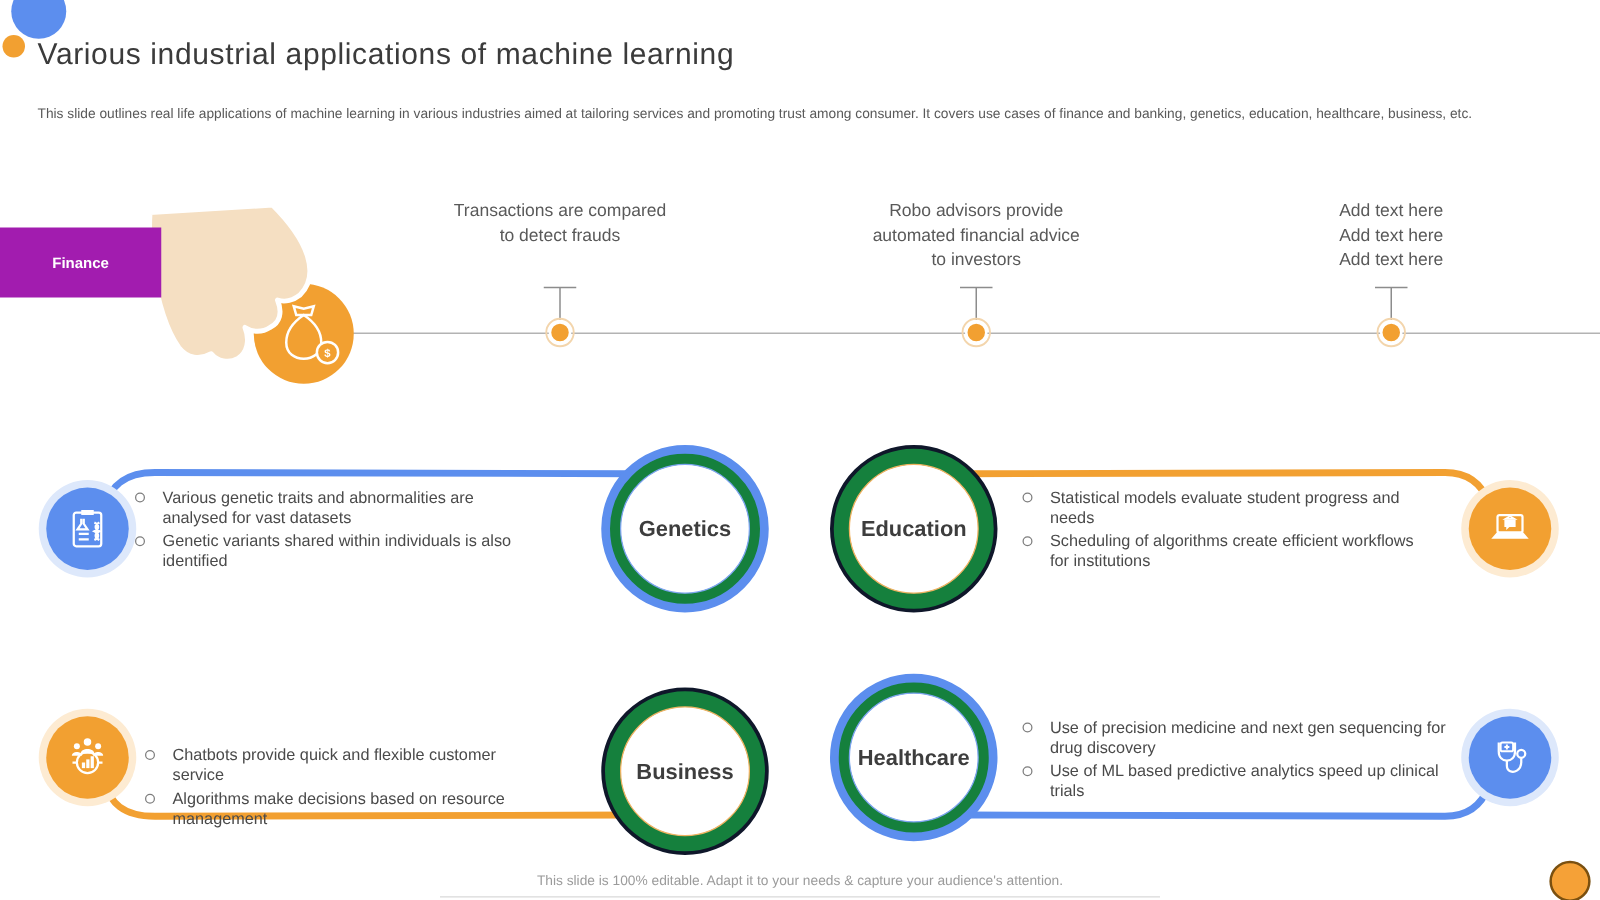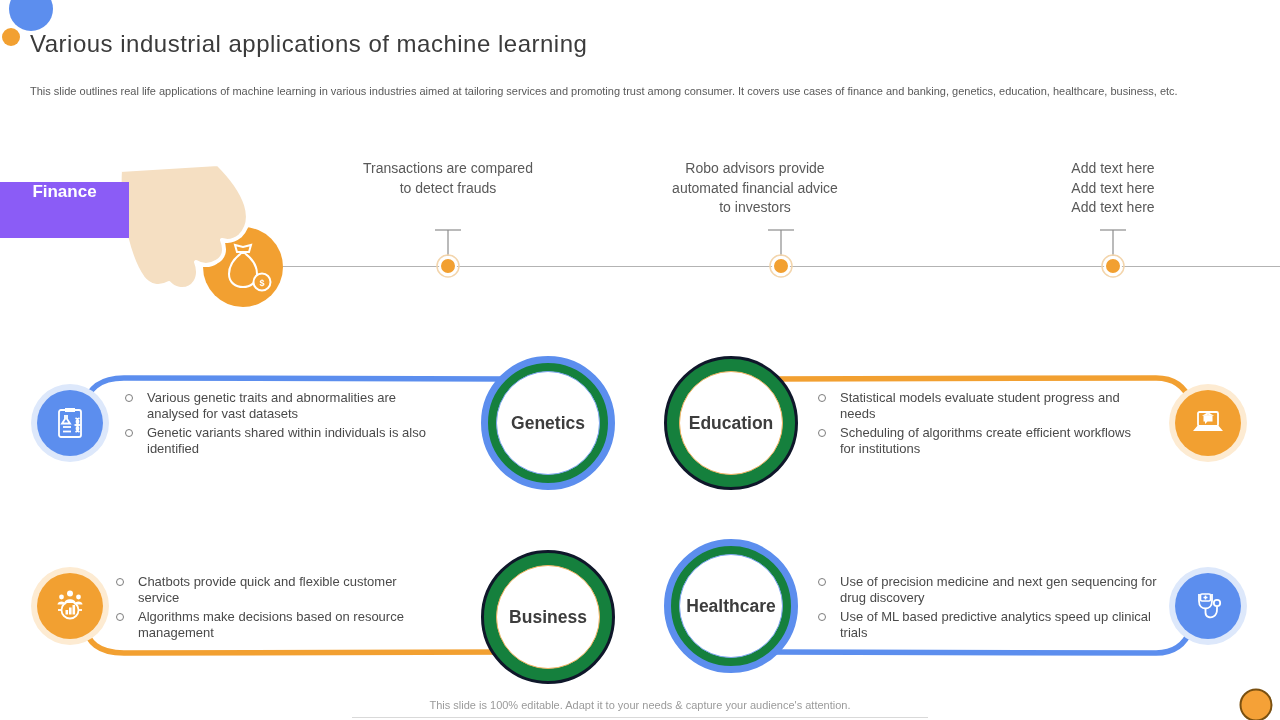--- a/index.html
+++ b/index.html
@@ -5,22 +5,22 @@
   html,body{margin:0;padding:0;background:#fff;}
   #slide{
     position:relative;width:1280px;height:720px;overflow:hidden;background:#ffffff;
     font-family:"Liberation Sans","DejaVu Sans",sans-serif;color:#3f3f3f;
   }
   .abs{position:absolute;}
   
   #title{left:30px;top:30px;font-size:24px;font-weight:400;letter-spacing:.5px;color:#3b3b3b;white-space:nowrap;}
   #subtitle{left:30px;top:84px;width:1180px;font-size:11px;line-height:15px;color:#595959;}
   
-  #finance-label{left:0;top:182px;width:129px;height:56px;background:#8b5cf6;display:flex;align-items:flex-start;justify-content:center;
-    color:#fff;font-size:17px;font-weight:bold;}
+  #finance-label{left:0;top:182px;width:129px;height:56px;background:#a21caf;display:flex;align-items:center;justify-content:center;
+    color:#fff;font-size:12px;font-weight:bold;}
   .milestone{top:159px;width:240px;text-align:center;font-size:14px;line-height:19.5px;color:#595959;}
   
   .big-circle{width:134px;height:134px;box-sizing:border-box;border-radius:50%;background:#15803d;
     display:flex;align-items:center;justify-content:center;}
   .big-circle .inner{width:104px;height:104px;box-sizing:border-box;border-radius:50%;
     display:flex;align-items:center;justify-content:center;font-size:17.5px;font-weight:bold;color:#3d3d3d;background:#fff;}
   .big-blue{border:7px solid #5C8EEE;} .big-blue .inner{border:1px solid #7da4f0;}
   .big-orange{border:3px solid #0f172a;} .big-orange .inner{border:1px solid #f0b261;}
   
   .icon-circle{width:66px;height:66px;border-radius:50%;display:flex;align-items:center;justify-content:center;}
@@ -97,21 +97,21 @@
   <div class="abs" id="subtitle">This slide outlines real life applications of machine learning in various industries aimed at tailoring services and promoting trust among consumer. It covers use cases of finance and banking, genetics, education, healthcare, business, etc.</div>
 
   <div class="abs" id="finance-label">
     <span>Finance</span>
   </div>
 
   <div class="abs milestone" style="left:328px">
     <div>Transactions  are  compared</div>
     <div>to detect frauds</div>
   </div>
-  <div class="abs milestone" style="left:635px">
+  <div class="abs milestone" style="left:661px">
     <div>Robo advisors provide</div>
     <div>automated financial advice</div>
     <div>to investors</div>
   </div>
   <div class="abs milestone" style="left:993px">
     <div>Add text here</div>
     <div>Add text here</div>
     <div>Add text here</div>
   </div>
 
@@ -173,21 +173,21 @@
   <div class="abs icon-circle icon-blue" style="left:1175px;top:573px">
     <svg width="40" height="40" viewBox="0 0 40 40" fill="none" stroke="#fff" stroke-width="1.8">
       <path d="M11 8 v7 c0 5 3 7.5 6.5 7.5 c3.5 0 6.5 -2.5 6.5 -7.5 v-7"></path>
       <path d="M17.5 22.5 v4 c0 4.5 4.5 6 8 4 c2.5 -1.5 3.5 -4 3.5 -7 v-3"></path>
       <circle cx="29" cy="17" r="3.2"></circle>
       <rect x="12.5" y="8" width="10" height="7" rx="1.5" fill="#5C8EEE" stroke="#fff" stroke-width="1.6"></rect>
       <path d="M17.5 9.5 v4 M15.5 11.5 h4" stroke-width="1.6"></path>
     </svg>
   </div>
 
-  <div class="abs bullets" style="left:125px;top:390px;width:315px">
+  <div class="abs bullets" style="left:108px;top:390px;width:315px">
     <div class="bullet">
       <span class="bmark"></span>
       <span class="btext">Various  genetic  traits  and  abnormalities  are analysed  for  vast  datasets</span>
     </div>
     <div class="bullet">
       <span class="bmark"></span>
       <span class="btext">Genetic  variants  shared  within  individuals  is also identified</span>
     </div>
   </div>
 
@@ -195,21 +195,21 @@
     <div class="bullet">
       <span class="bmark"></span>
       <span class="btext">Statistical  models  evaluate   student  progress and  needs</span>
     </div>
     <div class="bullet">
       <span class="bmark"></span>
       <span class="btext">Scheduling  of  algorithms  create  efficient workflows  for  institutions</span>
     </div>
   </div>
 
-  <div class="abs bullets" style="left:116px;top:574px;width:325px">
+  <div class="abs bullets" style="left:116px;top:596px;width:325px">
     <div class="bullet">
       <span class="bmark"></span>
       <span class="btext">Chatbots  provide   quick  and  flexible  customer service</span>
     </div>
     <div class="bullet">
       <span class="bmark"></span>
       <span class="btext">Algorithms  make  decisions  based  on  resource management</span>
     </div>
   </div>
 

